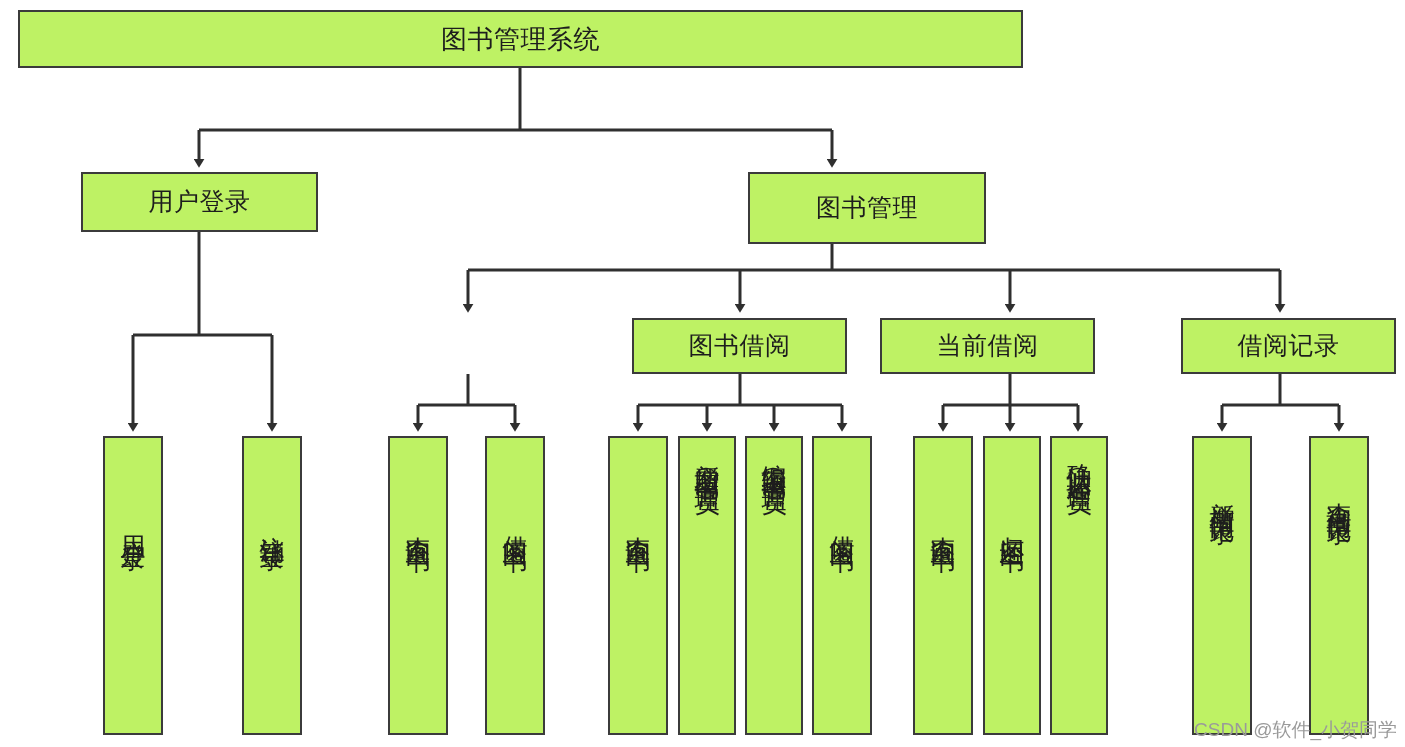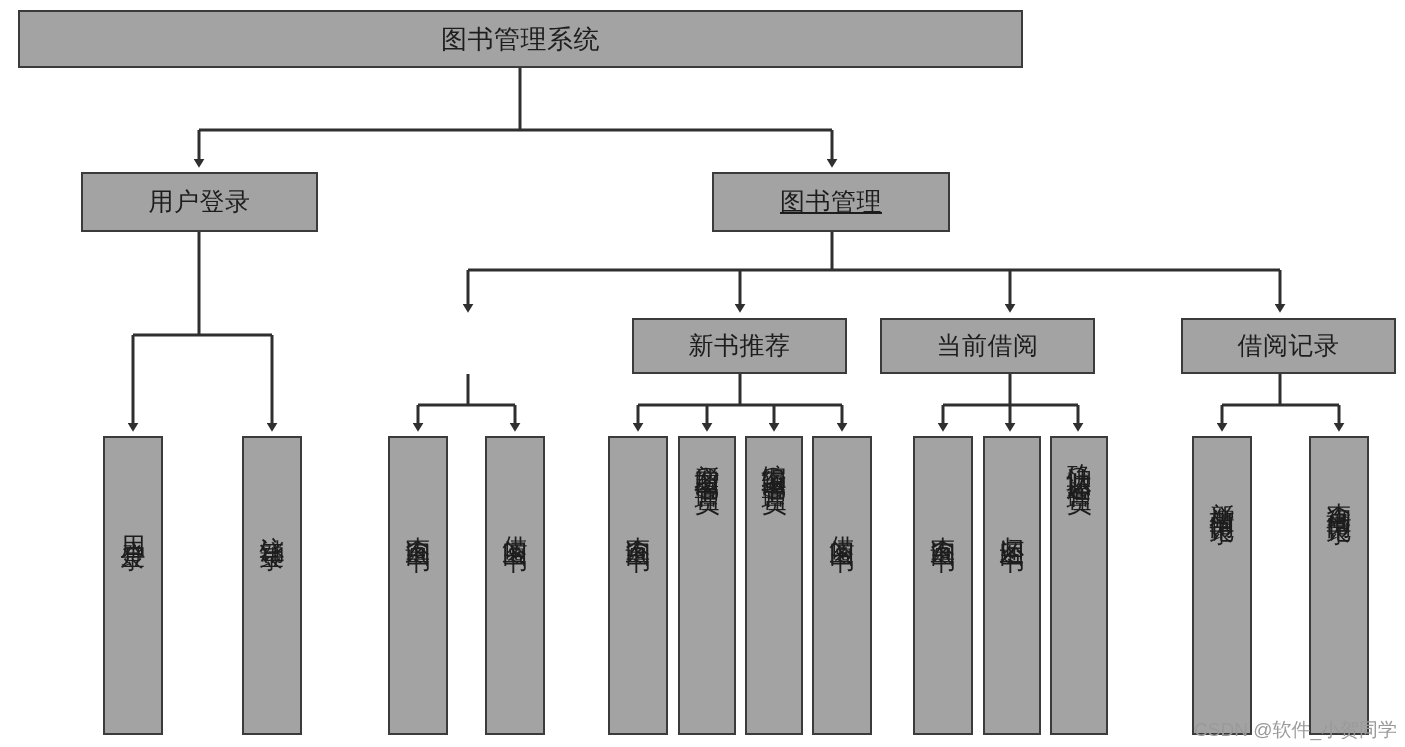--- a/index.html
+++ b/index.html
@@ -19,21 +19,21 @@
     position: absolute;
     left: 0;
     top: 0;
     width: 1405px;
     height: 747px;
     pointer-events: none;
   }
   .node {
     position: absolute;
     box-sizing: border-box;
-    background: #a3a3a3;
+    background: #bef264;
     border: 2.5px solid #3b3b3b;
     display: flex;
     align-items: center;
     justify-content: center;
     color: #1d1d1d;
     z-index: 2;
   }
   .node .lbl {
     display: block;
     text-align: center;
@@ -131,26 +131,26 @@
     </g>
   </svg>
 
   <div class="node h root" style="left:18px; top:10px; width:1005px; height:58px;">
     <span class="lbl">图书管理系统</span>
   </div>
 
   <div class="node h" style="left:81px; top:172px; width:237px; height:60px;">
     <span class="lbl">用户登录</span>
   </div>
-  <div class="node h" style="left:712px; top:172px; width:238px; height:60px;text-decoration:underline;">
+  <div class="node h" style="left:748px; top:172px; width:238px; height:72px;">
     <span class="lbl">图书管理</span>
   </div>
 
   <div class="node h" style="left:632px; top:318px; width:215px; height:56px;">
-    <span class="lbl">新书推荐</span>
+    <span class="lbl">图书借阅</span>
   </div>
   <div class="node h" style="left:880px; top:318px; width:215px; height:56px;">
     <span class="lbl">当前借阅</span>
   </div>
   <div class="node h" style="left:1172px; top:318px; width:215px; height:56px;margin-left:9px;">
     <span class="lbl">借阅记录</span>
   </div>
 
   <div class="node v" style="left:103px; top:436px; width:60px; height:299px; padding-top:78px;">
     <span class="lbl">用户登录</span>

